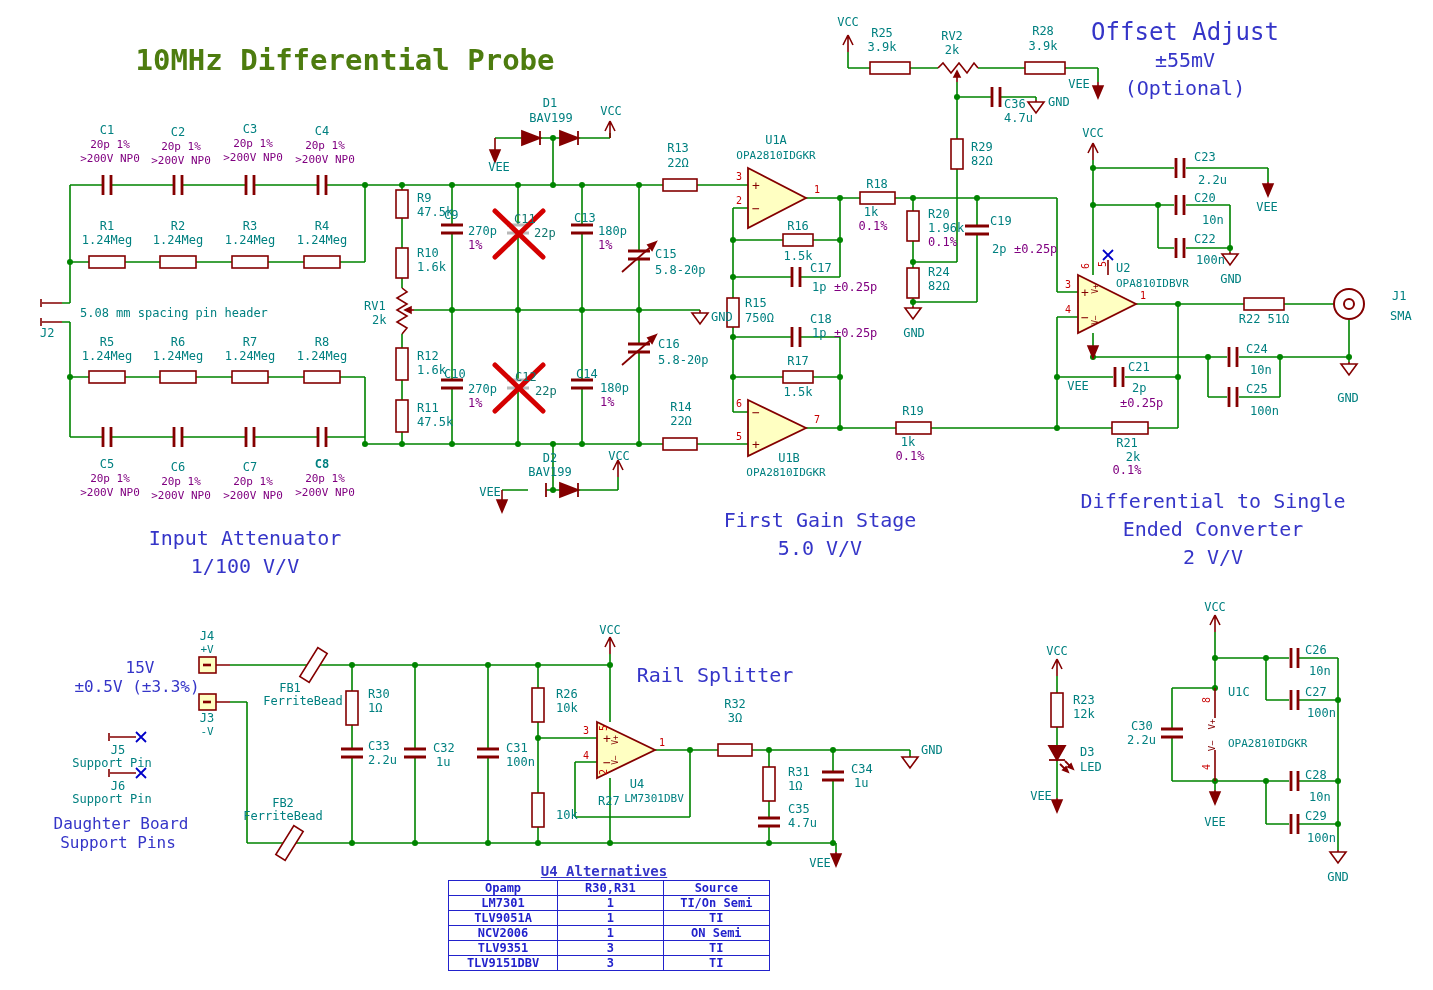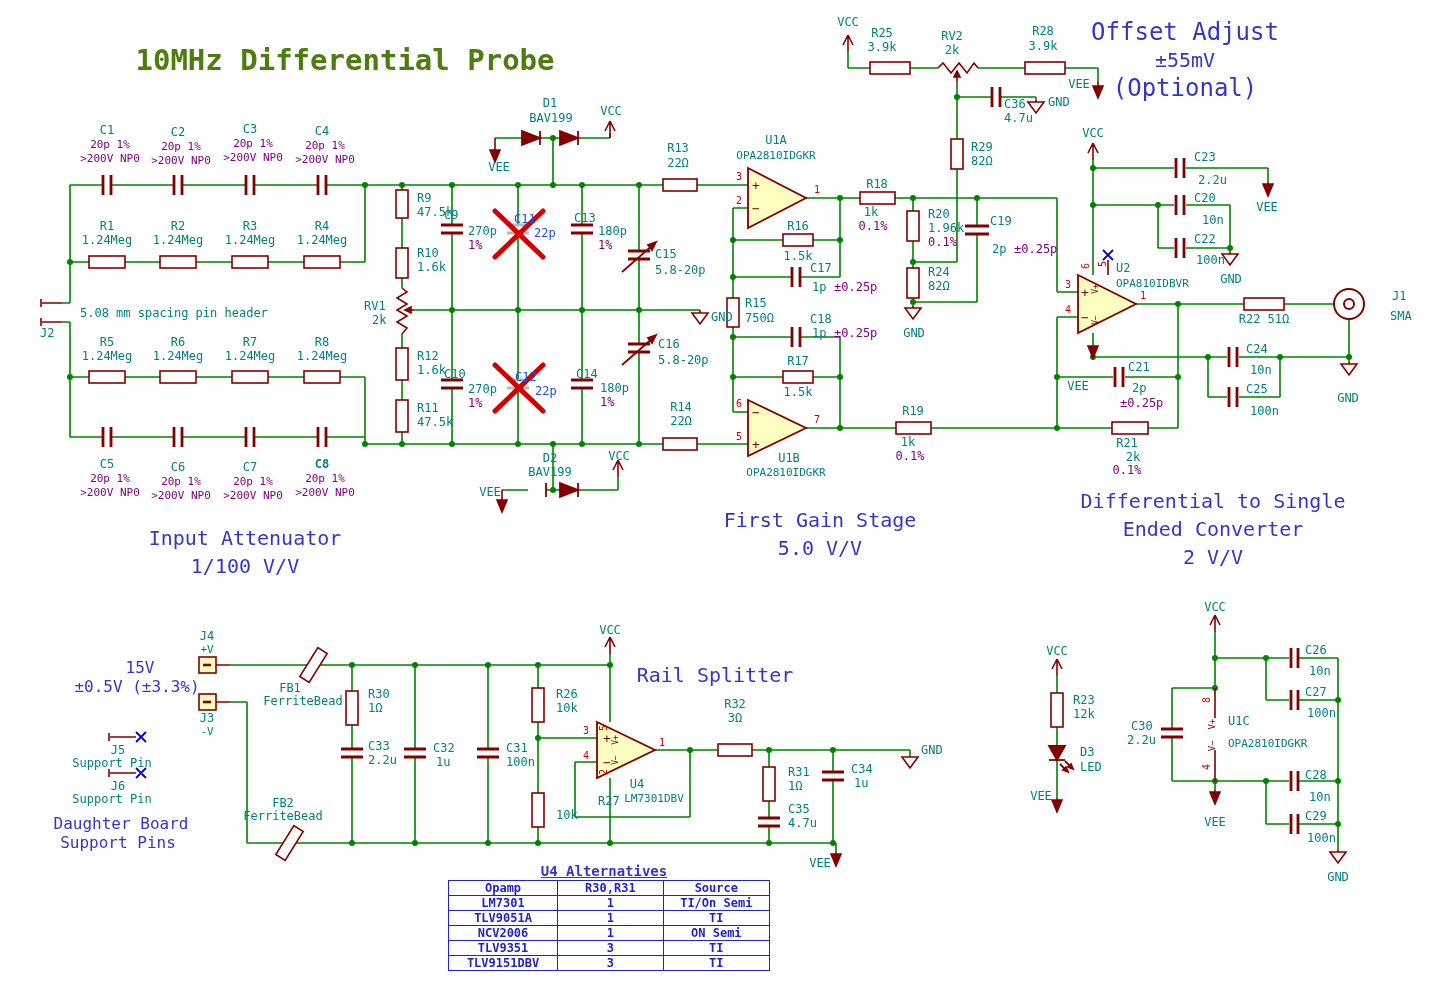--- a/index.html
+++ b/index.html
@@ -6,21 +6,21 @@
   #canvas{position:relative;width:1433px;height:990px;background:#ffffff;overflow:hidden;
           font-family:"DejaVu Sans Mono", monospace;}
   #wires-svg{position:absolute;left:0;top:0;}
   .lb{position:absolute;transform:translate(-50%,-50%);white-space:pre;font-size:12px;line-height:1;}
   .lb.al{transform:translate(0,-50%);}
   .lb.rot{transform:translate(-50%,-50%) rotate(-90deg);}
   .teal{color:#008080;}
   .purple{color:#800080;}
   .blue{color:#3535c8;}
   .red{color:#c80000;}
-  .gray{color:#1d4ed8;}
+  .gray{color:#0f766e;}
   .maroon{color:#840000;}
   .title{color:#4d7c0f;font-weight:bold;}
   .u{text-decoration:underline;font-weight:bold;}
   #alt-table{position:absolute;left:448px;top:880px;width:322px;border-collapse:collapse;
              color:#2222cc;font-weight:bold;font-size:12px;font-family:"DejaVu Sans Mono",monospace;}
   #alt-table td,#alt-table th{border:1.5px solid #2222cc;padding:0;height:14px;text-align:center;line-height:14px;}
 </style>
 </head>
 <body>
 
@@ -329,21 +329,21 @@
       <span class="lb title" style="left: 345px; top: 60px; font-size: 29px;">10MHz Differential Probe</span>
       <span class="lb blue" style="left: 245px; top: 538px; font-size: 20px;">Input Attenuator</span>
       <span class="lb blue" style="left: 245px; top: 566px; font-size: 20px;">1/100 V/V</span>
       <span class="lb blue" style="left: 820px; top: 520px; font-size: 20px;">First Gain Stage</span>
       <span class="lb blue" style="left: 820px; top: 548px; font-size: 20px;">5.0 V/V</span>
       <span class="lb blue" style="left: 1213px; top: 501px; font-size: 20px;">Differential to Single</span>
       <span class="lb blue" style="left: 1213px; top: 529px; font-size: 20px;">Ended Converter</span>
       <span class="lb blue" style="left: 1213px; top: 557px; font-size: 20px;">2 V/V</span>
       <span class="lb blue" style="left: 1185px; top: 32px; font-size: 24px;">Offset Adjust</span>
       <span class="lb blue" style="left: 1185px; top: 60px; font-size: 20px;">±55mV</span>
-      <span class="lb blue" style="left: 1185px; top: 88px; font-size: 24px;">(Optional)</span>
+      <span class="lb blue" style="left: 1185px; top: 88px; font-size: 20px;">(Optional)</span>
       <span class="lb blue" style="left: 715px; top: 675px; font-size: 20px;">Rail Splitter</span>
       <span class="lb blue" style="left: 121px; top: 824px; font-size: 16px;">Daughter Board</span>
       <span class="lb blue" style="left: 118px; top: 843px; font-size: 16px;">Support Pins</span>
       <span class="lb blue" style="left: 140px; top: 668px; font-size: 16px;">15V</span>
       <span class="lb blue" style="left: 137px; top: 687px; font-size: 16px;">±0.5V (±3.3%)</span>
       <span class="lb blue u" style="left: 604px; top: 871px; font-size: 14px;">U4 Alternatives</span>
       <span class="lb teal al" style="left: 80px; top: 313px;">5.08 mm spacing pin header</span>
       <span class="lb teal al" style="left: 40px; top: 333px;">J2</span>
       <span class="lb teal" style="left: 107px; top: 130px;">C1</span>
       <span class="lb purple" style="left: 110px; top: 144px; font-size: 11px;">20p 1%</span>
@@ -568,21 +568,21 @@
       <span class="lb teal al" style="left: 1073px; top: 714px;">12k</span>
       <span class="lb teal al" style="left: 1080px; top: 752px;">D3</span>
       <span class="lb teal al" style="left: 1080px; top: 767px;">LED</span>
       <span class="lb teal" style="left: 1041px; top: 796px;">VEE</span>
       <span class="lb teal" style="left: 1215px; top: 607px;">VCC</span>
       <span class="lb teal al" style="left: 1131px; top: 726px;">C30</span>
       <span class="lb teal al" style="left: 1127px; top: 740px;">2.2u</span>
       <span class="lb red rot" style="left: 1207px; top: 700px; font-size: 10px;">8</span>
       <span class="lb red rot" style="left: 1207px; top: 767px; font-size: 10px;">4</span>
       <span class="lb maroon rot" style="left: 1212px; top: 735px; font-size: 9px;">V−  V+</span>
-      <span class="lb teal al" style="left: 1228px; top: 721px;">U1C</span>
+      <span class="lb teal al" style="left: 1228px; top: 692px;">U1C</span>
       <span class="lb teal al" style="left: 1228px; top: 743px; font-size: 11px;">OPA2810IDGKR</span>
       <span class="lb teal" style="left: 1215px; top: 822px;">VEE</span>
       <span class="lb teal al" style="left: 1305px; top: 650px;">C26</span>
       <span class="lb teal al" style="left: 1309px; top: 671px;">10n</span>
       <span class="lb teal al" style="left: 1305px; top: 692px;">C27</span>
       <span class="lb teal al" style="left: 1307px; top: 713px;">100n</span>
       <span class="lb teal al" style="left: 1305px; top: 775px;">C28</span>
       <span class="lb teal al" style="left: 1309px; top: 797px;">10n</span>
       <span class="lb teal al" style="left: 1305px; top: 816px;">C29</span>
       <span class="lb teal al" style="left: 1307px; top: 838px;">100n</span>

